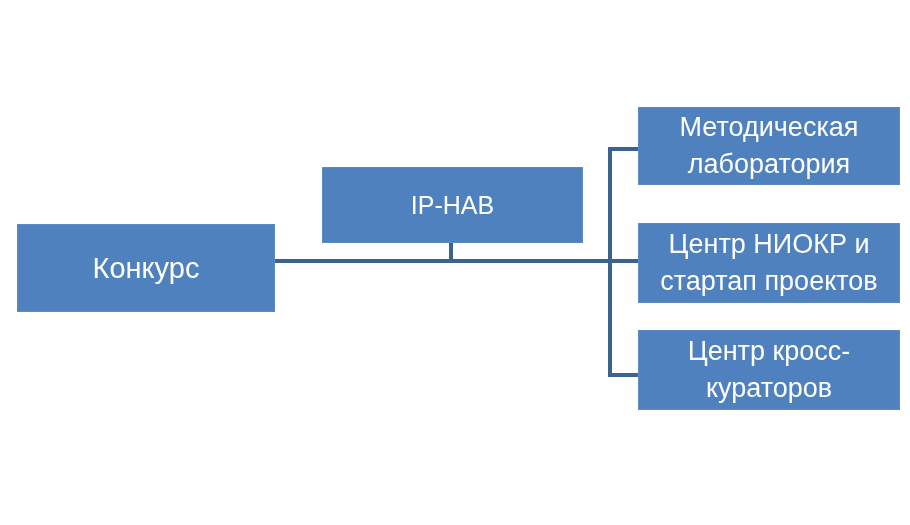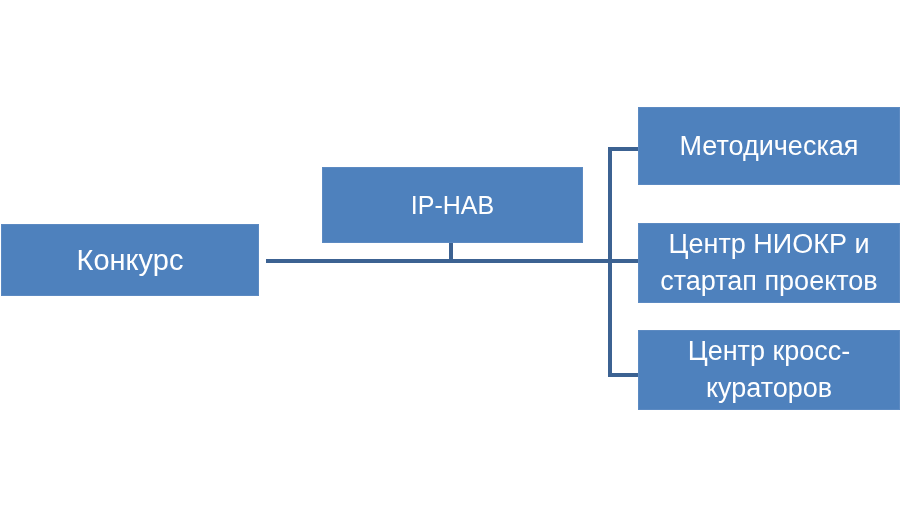--- a/index.html
+++ b/index.html
@@ -25,21 +25,21 @@
     flex-direction: column;
     align-items: center;
     justify-content: center;
     text-align: center;
   }
   .node .ln {
     display: block;
     white-space: nowrap;
   }
   .node-konkurs {
-    left: 1px; top: 224px; width: 258px; height: 72px;
+    left: 17px; top: 224px; width: 258px; height: 88px;
     font-size: 29px;
   }
   .node-iphab {
     left: 322px; top: 167px; width: 261px; height: 76px;
     font-size: 25px;
   }
   .node-branch {
     left: 638px; width: 262px;
     font-size: 27px;
     line-height: 37px;
@@ -71,20 +71,21 @@
   <div class="node node-konkurs">
     <span class="ln">Конкурс</span>
   </div>
 
   <div class="node node-iphab">
     <span class="ln">IP-HAB</span>
   </div>
 
   <div class="node node-branch node-branch1">
     <span class="ln">Методическая</span>
+    <span class="ln">лаборатория</span>
   </div>
 
   <div class="node node-branch node-branch3">
     <span class="ln">Центр кросс-</span>
     <span class="ln">кураторов</span>
   </div>
 
   <div class="node node-branch node-branch2">
     <span class="ln">Центр НИОКР и</span>
     <span class="ln">стартап проектов</span>

